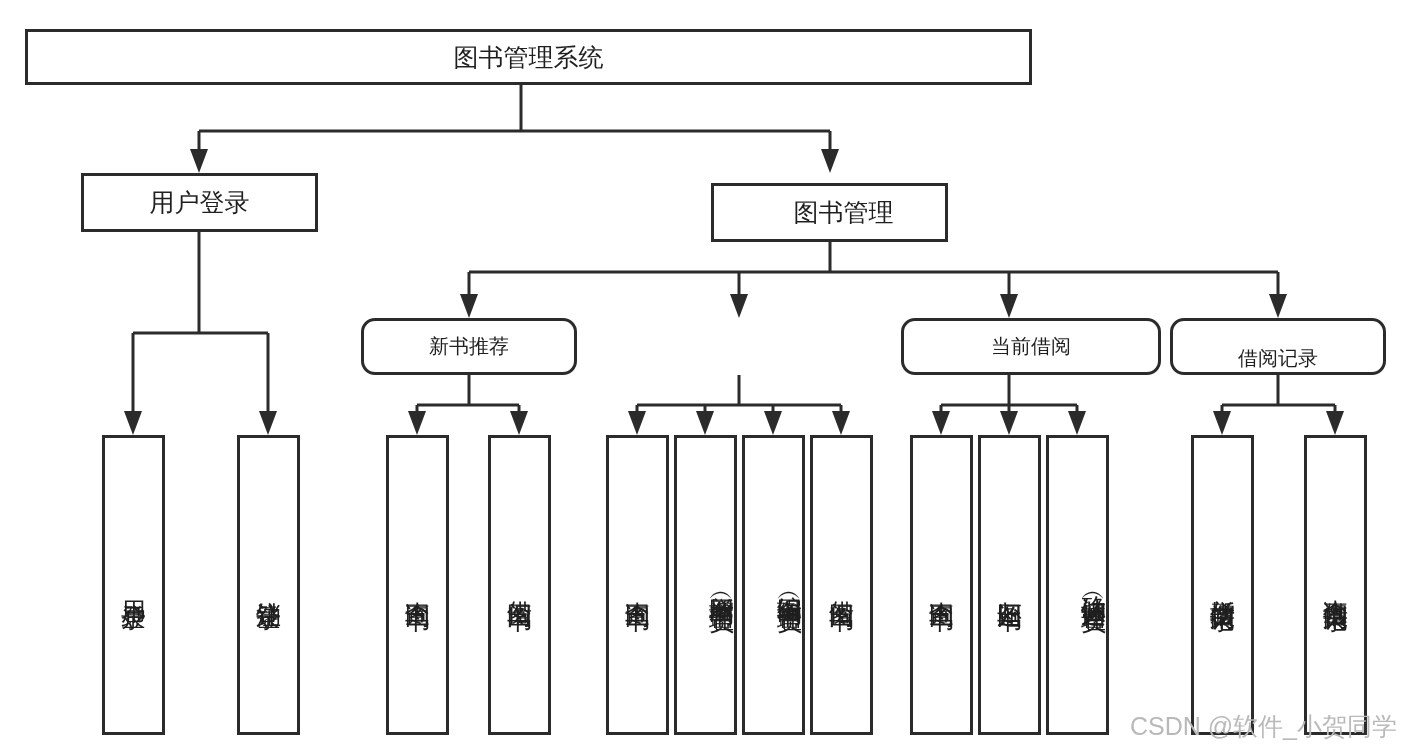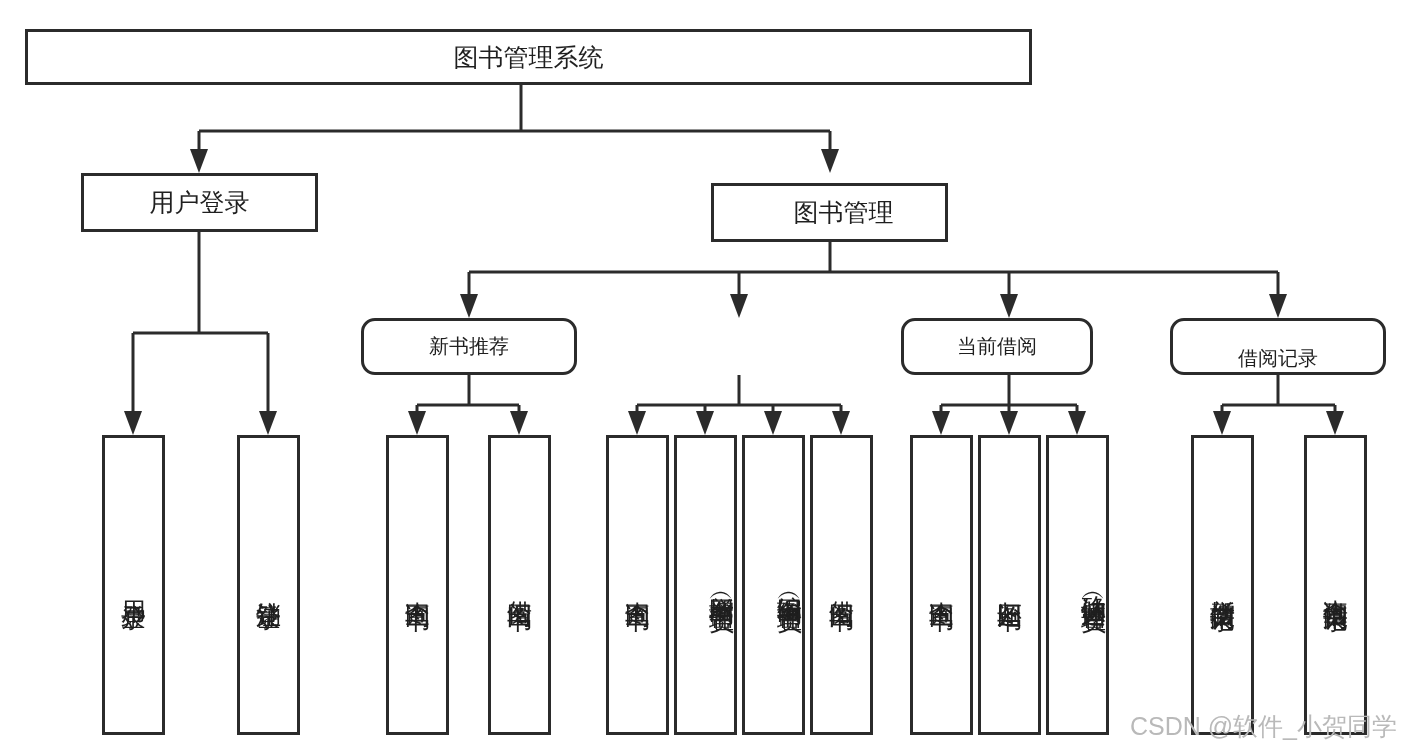--- a/index.html
+++ b/index.html
@@ -138,21 +138,21 @@
   <div class="node lvl1" style="left:81px;top:173px;width:237px;height:59px;">
     <span class="label">用户登录</span>
   </div>
   <div class="node lvl1" style="left:711px;top:183px;width:237px;height:59px;padding-left:28px;">
     <span class="label">图书管理</span>
   </div>
 
   <div class="node lvl2" style="left:361px;top:318px;width:216px;height:57px;">
     <span class="label">新书推荐</span>
   </div>
-  <div class="node lvl2" style="left:901px;top:318px;width:192px;height:57px;">
+  <div class="node lvl2" style="left:901px;top:318px;width:260px;height:57px;">
     <span class="label">当前借阅</span>
   </div>
   <div class="node lvl2" style="left:1170px;top:318px;width:216px;height:57px;align-items:flex-end;">
     <span class="label">借阅记录</span>
   </div>
 
   <div class="node leaf" style="left:102px;top:435px;width:63px;height:300px;">
     <span class="label">用户登录</span>
   </div>
   <div class="node leaf" style="left:237px;top:435px;width:63px;height:300px;">

